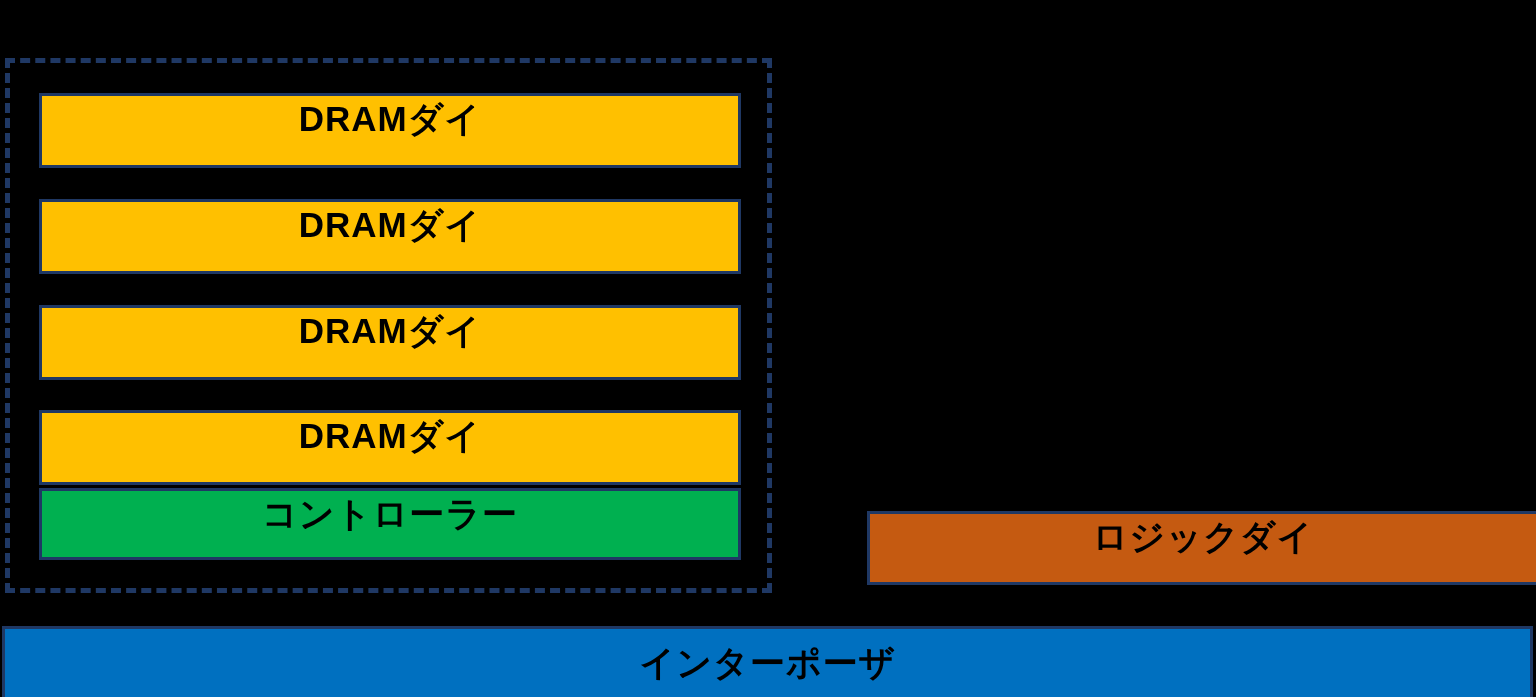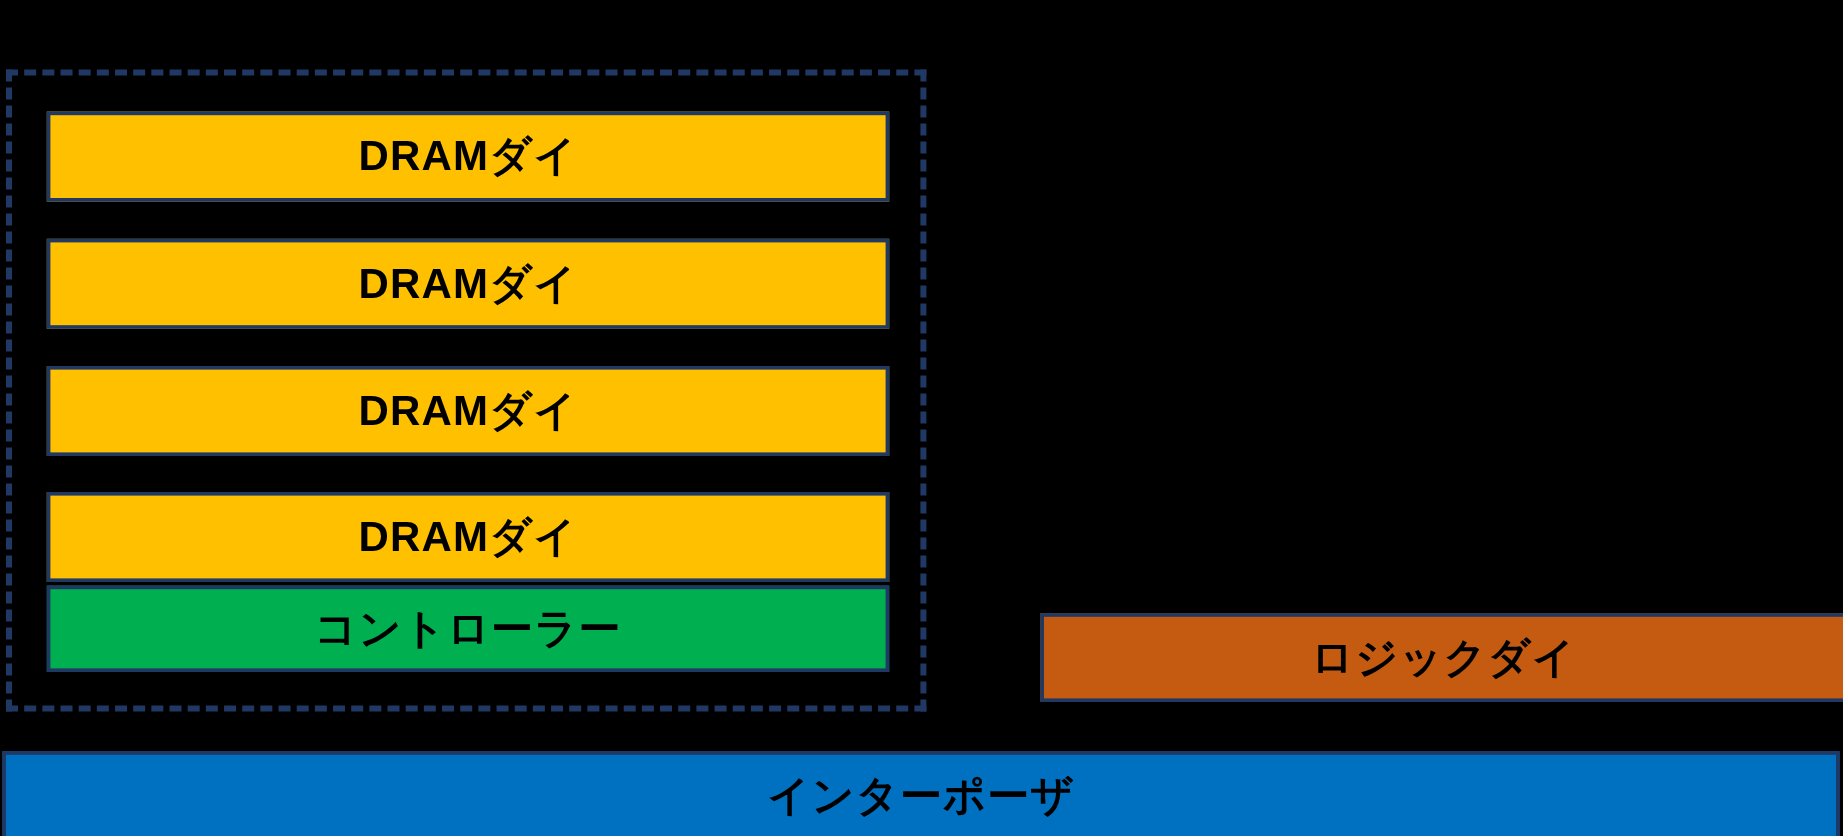--- a/index.html
+++ b/index.html
@@ -23,21 +23,21 @@
     height: 535px;
     border: 5px dashed #1F3864;
     box-sizing: border-box;
     background: transparent;
   }
   .die {
     position: absolute;
     box-sizing: border-box;
     border: 3px solid #1F3864;
     display: flex;
-    align-items: center;
+    align-items: flex-start;
     justify-content: center;
     color: #000000;
     font-weight: bold;
     font-size: 35px;
     letter-spacing: 1px;
   }
   .dram {
     left: 39px;
     width: 702px;
     height: 75px;

